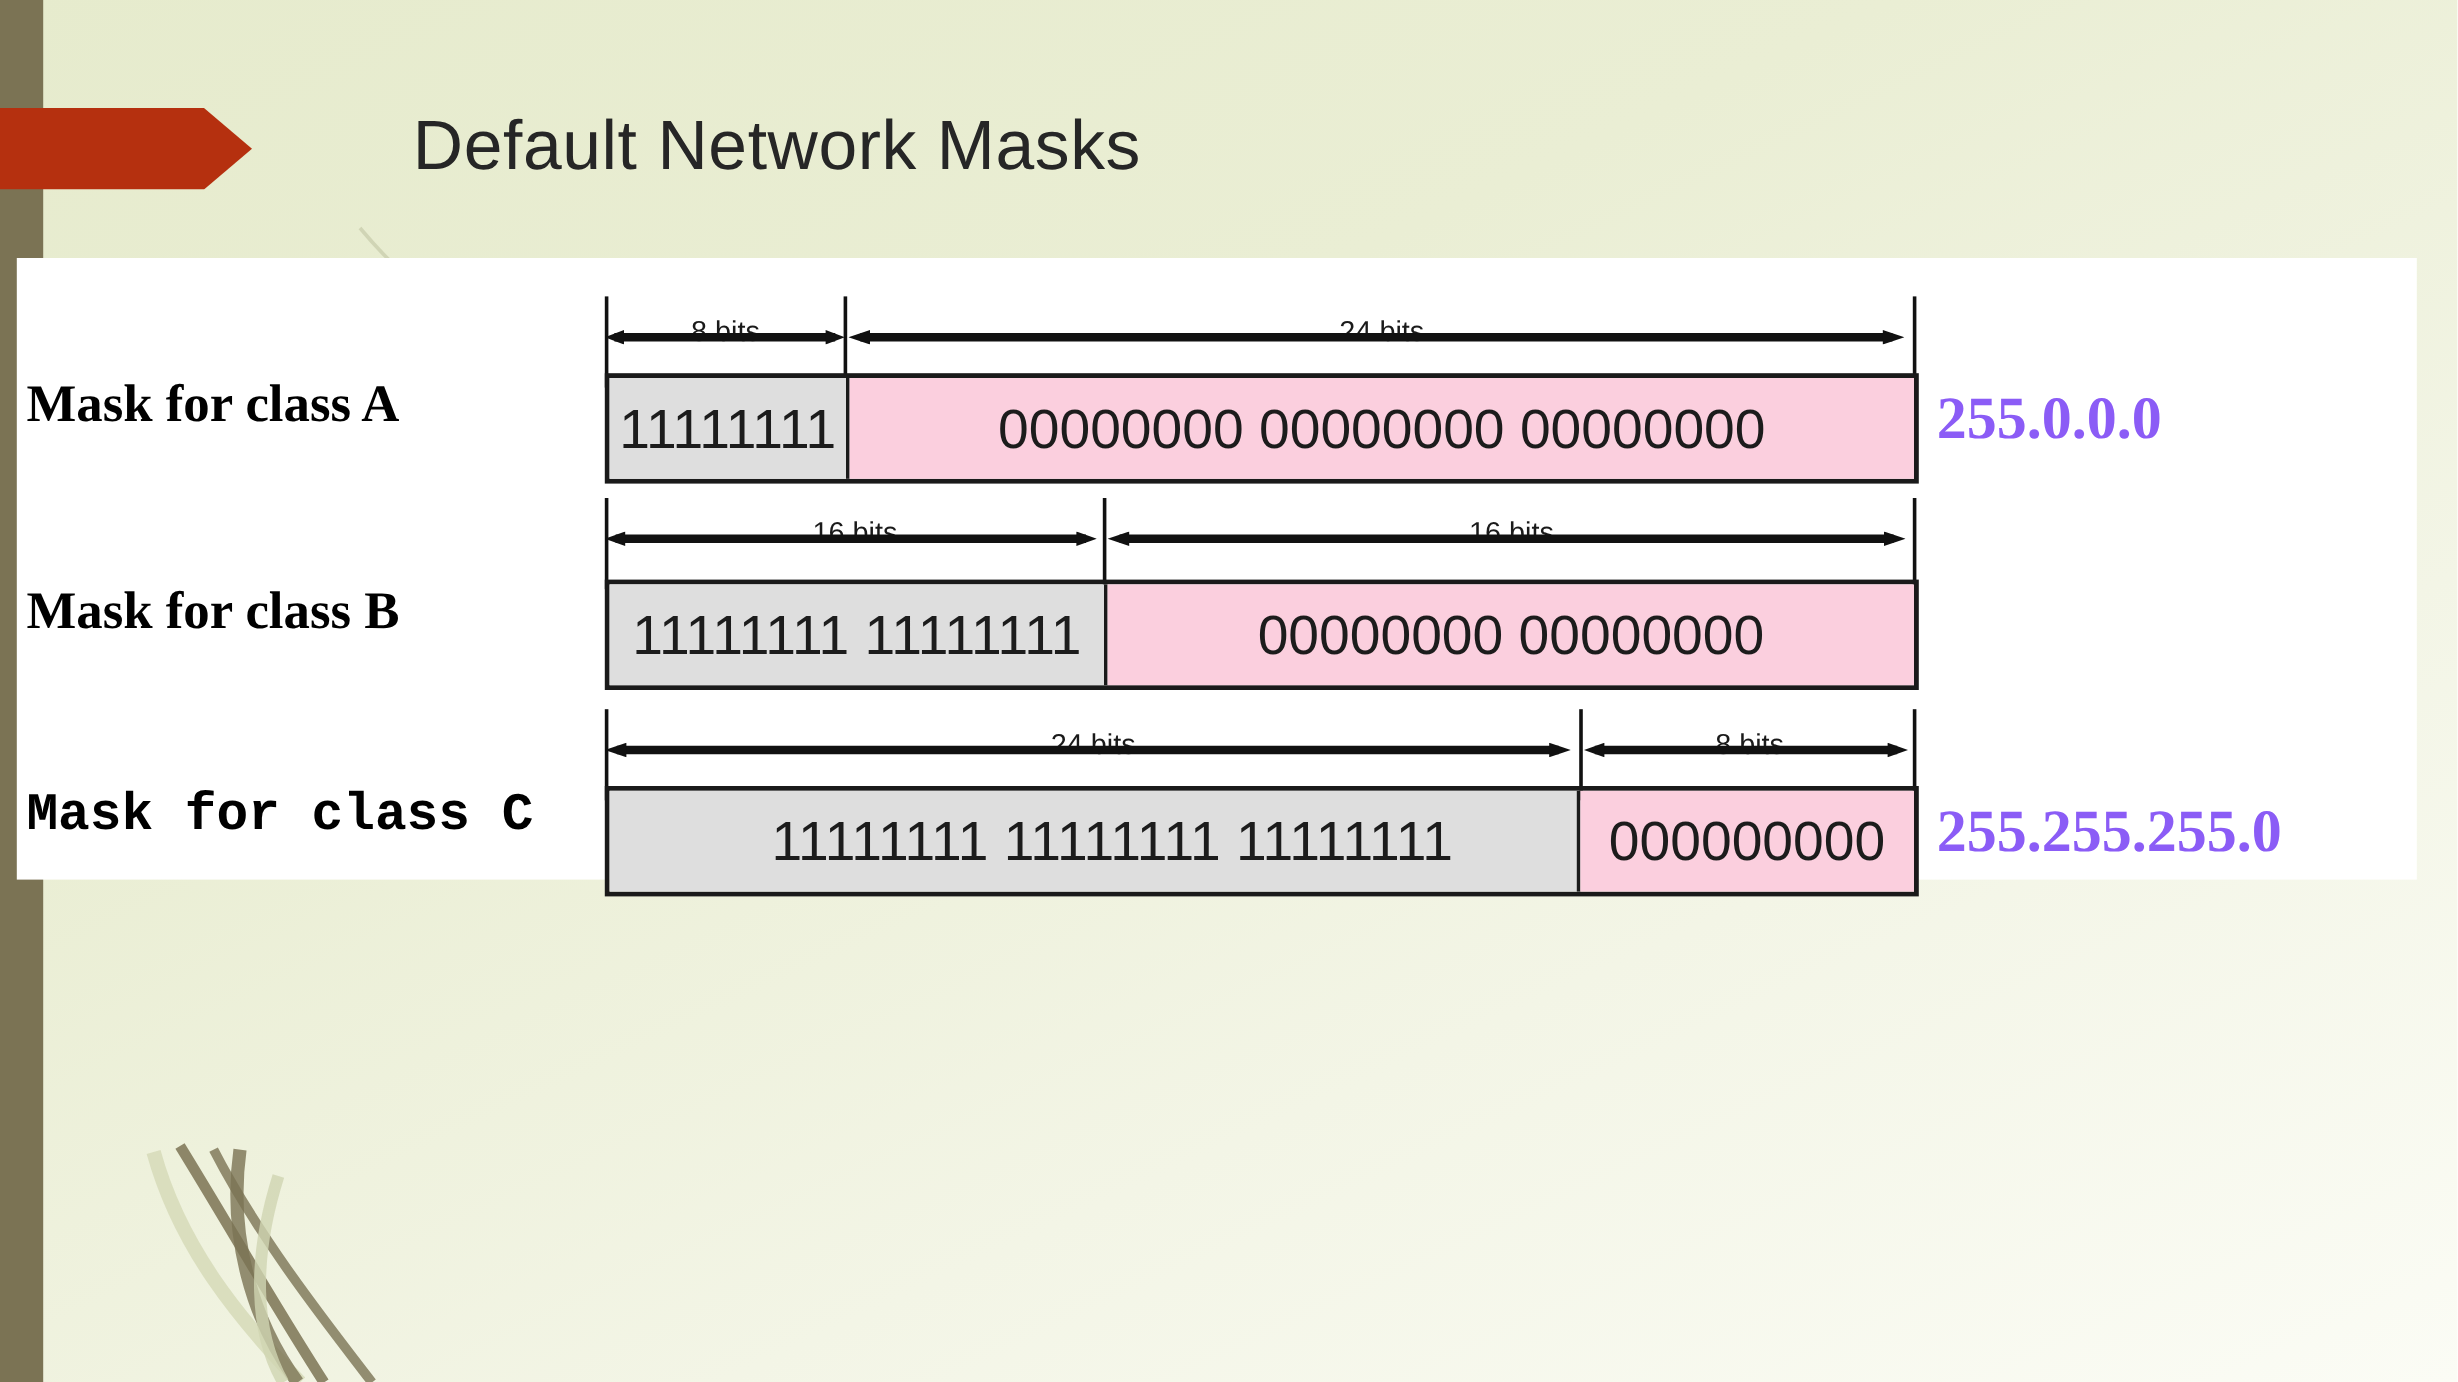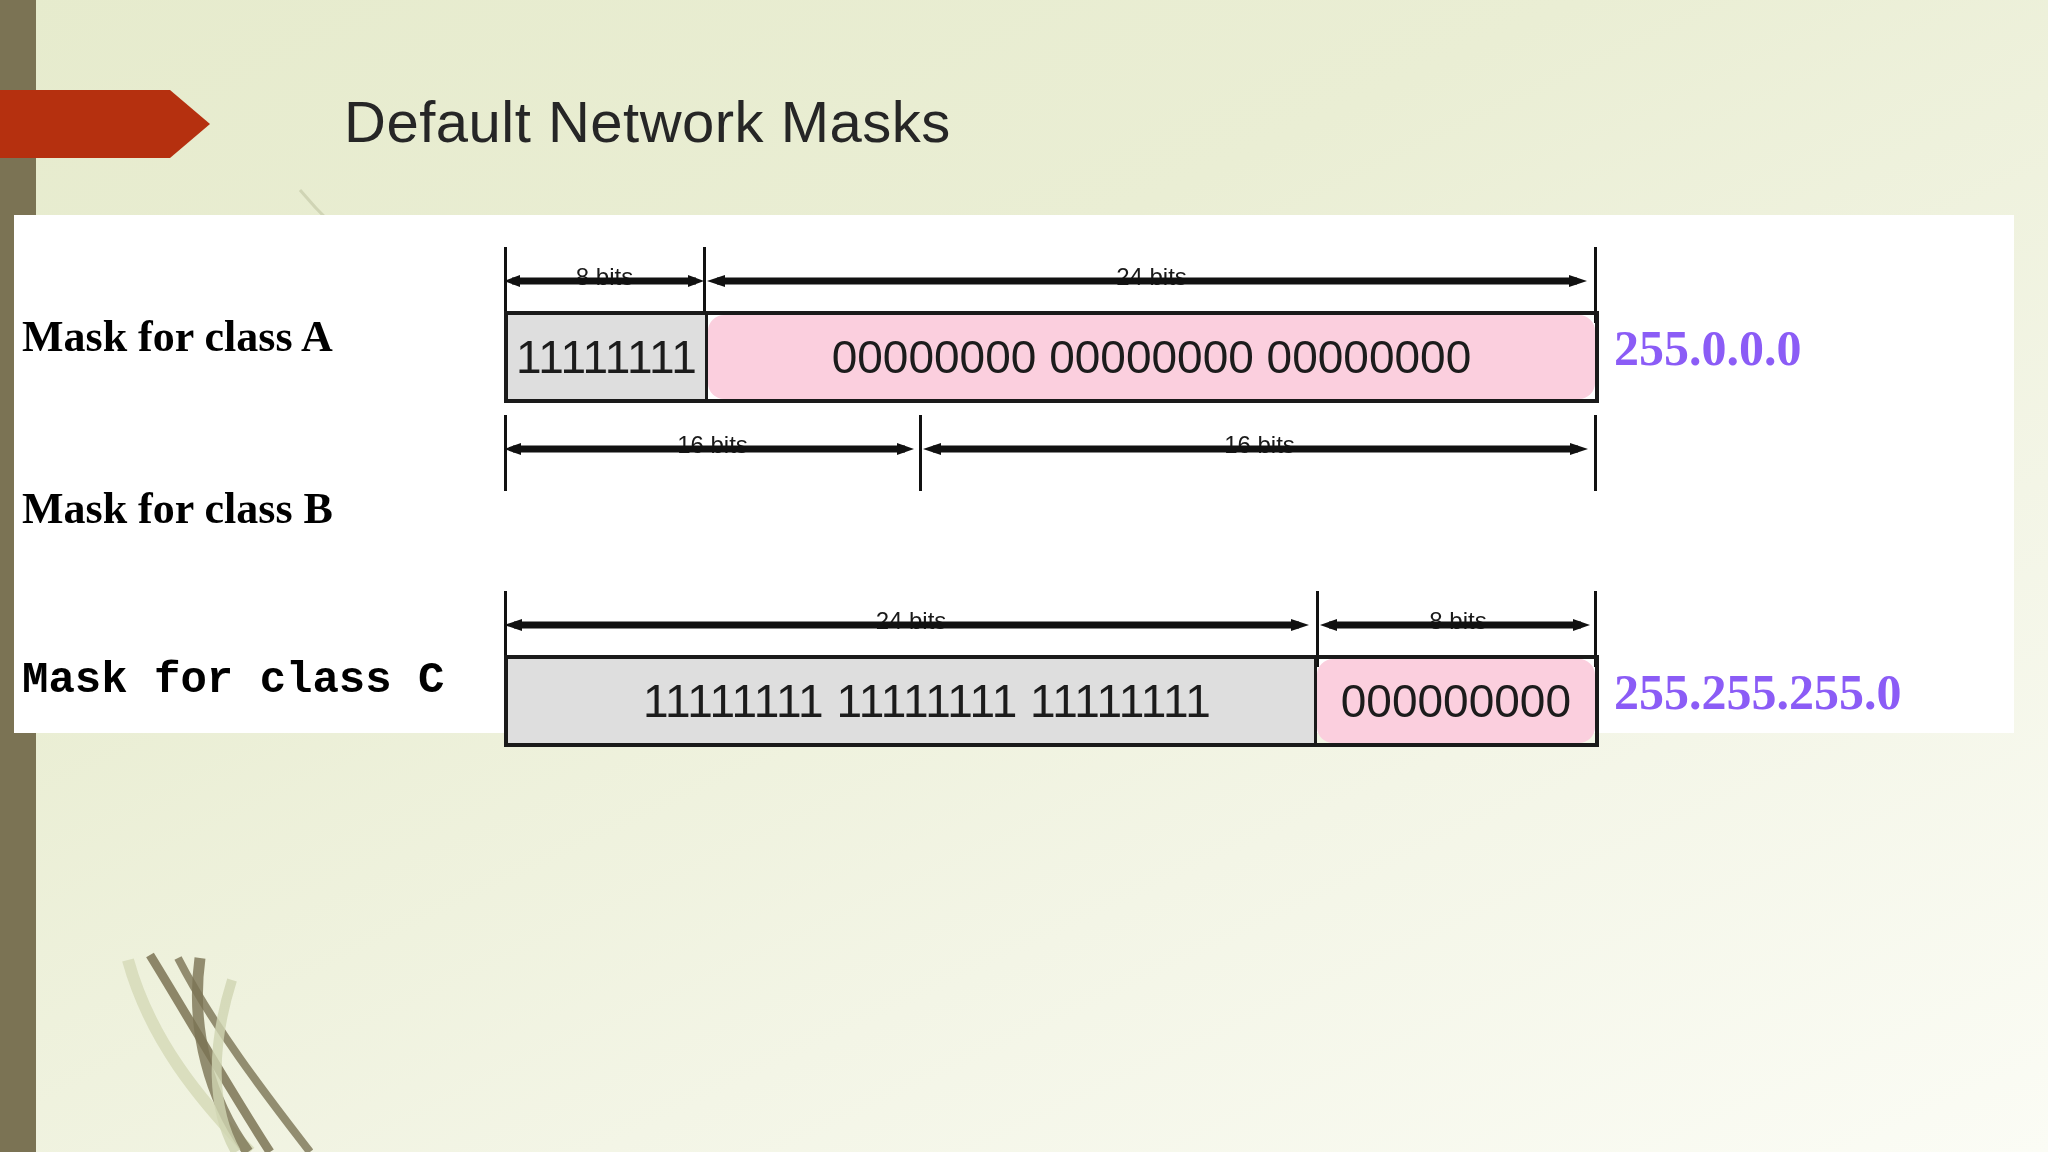--- a/index.html
+++ b/index.html
@@ -159,21 +159,21 @@
     justify-content: center;
     box-sizing: border-box;
     font-family: "Liberation Sans", sans-serif;
     font-size: 46px;
     color: #1c1c1c;
     letter-spacing: 0px;
     white-space: nowrap;
     overflow: hidden;
   }
   .bitbox.net  { background: #dedede; border-right: 3px solid #1a1a1a; }
-  .bitbox.host { background: #fbcfde; border-radius: 16px; }
+  .bitbox.host { background: #fbcfde; }
 
   .row-value {
     position: absolute;
     left: 1600px;
     width: 400px;
     text-align: left;
     font-family: "Liberation Serif", serif;
     font-weight: bold;
     font-size: 50px;
     color: #8b5cf6;
@@ -254,20 +254,24 @@
         </div>
         <div class="span-seg" style="left:419px;width:673px;">
           <div class="span-label">16 bits</div>
           <svg class="span-arrow" viewBox="0 0 665 12" preserveAspectRatio="none">
             <line x1="10" y1="6" x2="655" y2="6" stroke="#111" stroke-width="7"></line>
             <polygon points="0,6 18,0 18,12" fill="#111"></polygon>
             <polygon points="665,6 647,0 647,12" fill="#111"></polygon>
           </svg>
         </div>
       </div>
+      <div class="bitboxes">
+        <div class="bitbox net" style="width:38.2%;">11111111 11111111</div>
+        <div class="bitbox host" style="width:61.8%;">00000000 00000000</div>
+      </div>
     </div>
 
     <div class="mask-row row-c">
       <div class="row-label">Mask for class C</div>
       <div class="spans">
         <div class="tick" style="left:0px;"></div>
         <div class="tick" style="left:812px;"></div>
         <div class="tick" style="left:1090px;"></div>
         <div class="span-seg" style="left:0px;width:814px;">
           <div class="span-label">24 bits</div>

